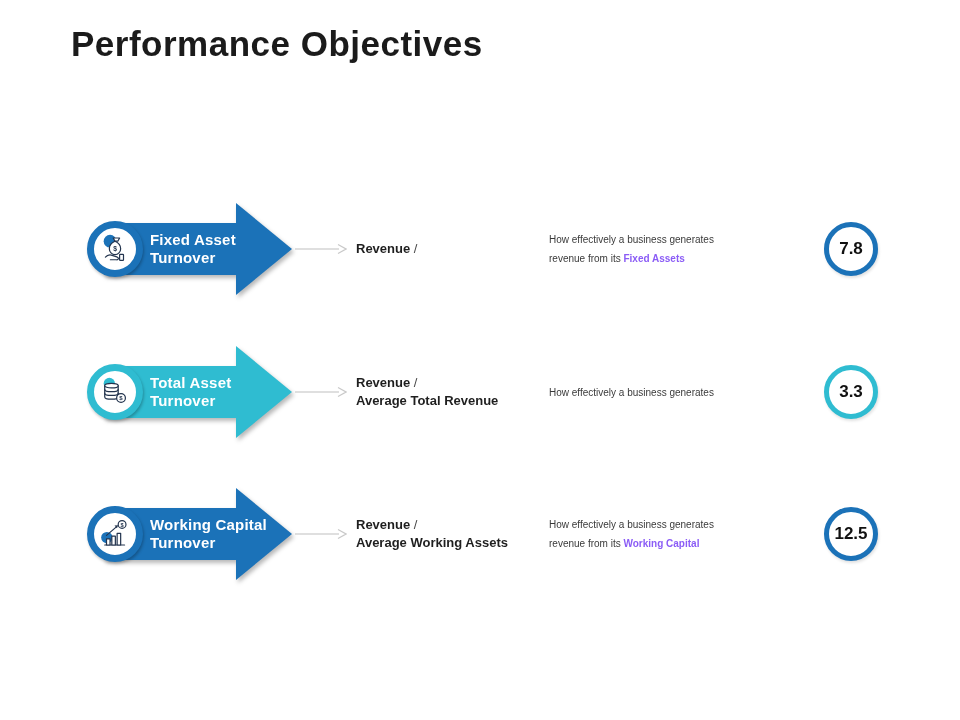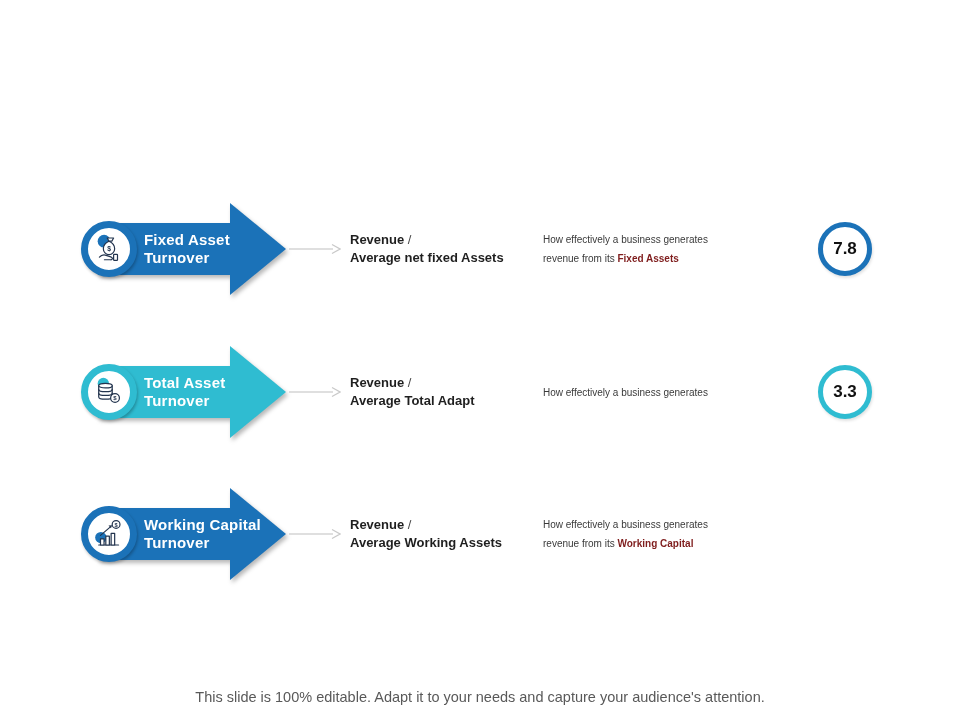--- a/index.html
+++ b/index.html
@@ -3,21 +3,21 @@
 <meta charset="utf-8">
 <style>
   html,body{margin:0;padding:0;background:#ffffff;}
   body{width:960px;height:720px;position:relative;overflow:hidden;
        font-family:"Liberation Sans",sans-serif;}
   .slide{position:absolute;inset:0;background:#fff;}
 
   .title{position:absolute;left:71px;top:24px;font-size:35px;font-weight:bold;
          color:#1b1b1b;letter-spacing:.5px;}
 
-  .row{position:absolute;left:0;width:804px;height:100px;}
+  .row{position:absolute;left:6px;width:804px;height:100px;}
   .row-1{top:199px}.row-2{top:342px}.row-3{top:484px}
 
   .arrow-wrap{position:absolute;left:98px;top:0;width:190px;height:100px;
               filter:drop-shadow(2px 3px 2px rgba(0,0,0,.28));}
   .arrow-body{position:absolute;left:0;top:24px;width:132px;height:52px;}
   .arrow-head{position:absolute;left:132px;top:4px;width:0;height:0;
               border-top:46px solid transparent;border-bottom:46px solid transparent;
               border-left:56px solid #1b72b8;}
   [data-theme="blue"] .arrow-body{background:var(--blue);}
   [data-theme="blue"] .arrow-head{border-left-color:var(--blue);}
@@ -39,36 +39,37 @@
                z-index:4;letter-spacing:.2px;}
 
   .connector{position:absolute;left:289px;top:43px;}
 
   .formula{position:absolute;left:350px;top:50%;transform:translateY(-50%);
            width:200px;font-size:13px;font-weight:bold;color:#1f1f1f;line-height:18px;}
   .f-slash{font-weight:normal;color:#4a4a4a;}
 
   .desc{position:absolute;left:543px;top:50%;transform:translateY(-50%);
         width:285px;font-size:10px;color:#3a3a3a;line-height:19px;}
-  .desc b{color:#7f1d1d;}
+  .desc b{color:#8b5cf6;}
 
   .badge{position:absolute;left:818px;top:23px;width:44px;height:44px;border-radius:50%;
          background:#fff;border:5px solid var(--blue);display:flex;align-items:center;
          justify-content:center;font-weight:bold;font-size:17px;color:#111;
          box-shadow:1px 2px 3px rgba(0,0,0,.12);}
   [data-theme="cyan"] .badge{border-color:var(--cyan);}
 
   .footer{position:absolute;left:0;right:0;bottom:15px;text-align:center;
           color:#595959;font-size:14.5px;}
 </style>
 </head>
 <body>
 
 <div class="slide">
 
+  <div class="title">Performance Objectives</div>
 
   <div class="row row-1" data-theme="blue">
     <div class="arrow-wrap">
       <div class="arrow-body"></div>
       <div class="arrow-head"></div>
     </div>
     <div class="icon-circle">
       <svg width="34" height="34" viewBox="0 0 48 48">
         <circle class="icon-accent" cx="17" cy="13" r="9"></circle>
         <path class="icon-stroke" d="M10.5 35.5 q4.5 -4.5 9.5 -2.5 l6.5 2.2 q2.8 1 2.2 2.8 q-.5 1.5 -2.7 1.2 h-8.5"></path>
@@ -81,21 +82,20 @@
     <div class="arrow-label">
       <div>Fixed Asset</div>
       <div>Turnover</div>
     </div>
     <svg class="connector" width="52" height="14">
       <line x1="0" y1="7" x2="44" y2="7" stroke="#bfbfbf" stroke-width="1"></line>
       <path d="M43 2.5 l8 4.5 -8 4.5" fill="none" stroke="#c9c9c9" stroke-width="1.2"></path>
     </svg>
     <div class="formula">
       <div><span>Revenue</span> <span class="f-slash">/</span></div>
-      <div>Average net fixed Assets</div>
     </div>
     <div class="desc">
       <div>How effectively a business generates</div>
       <div><span>revenue from its</span> <b>Fixed Assets</b></div>
     </div>
     <div class="badge">7.8</div>
   </div>
 
   <div class="row row-2" data-theme="cyan">
     <div class="arrow-wrap">
@@ -116,21 +116,21 @@
     <div class="arrow-label">
       <div>Total Asset</div>
       <div>Turnover</div>
     </div>
     <svg class="connector" width="52" height="14">
       <line x1="0" y1="7" x2="44" y2="7" stroke="#bfbfbf" stroke-width="1"></line>
       <path d="M43 2.5 l8 4.5 -8 4.5" fill="none" stroke="#c9c9c9" stroke-width="1.2"></path>
     </svg>
     <div class="formula">
       <div><span>Revenue</span> <span class="f-slash">/</span></div>
-      <div>Average Total Adapt</div>
+      <div>Average Total Revenue</div>
     </div>
     <div class="desc">
       <div>How effectively a business generates</div>
     </div>
     <div class="badge">3.3</div>
   </div>
 
   <div class="row row-3" data-theme="blue">
     <div class="arrow-wrap">
       <div class="arrow-body"></div>
@@ -158,16 +158,16 @@
       <path d="M43 2.5 l8 4.5 -8 4.5" fill="none" stroke="#c9c9c9" stroke-width="1.2"></path>
     </svg>
     <div class="formula">
       <div><span>Revenue</span> <span class="f-slash">/</span></div>
       <div>Average Working Assets</div>
     </div>
     <div class="desc">
       <div>How effectively a business generates</div>
       <div><span>revenue from its</span> <b>Working Capital</b></div>
     </div>
+    <div class="badge">12.5</div>
   </div>
 
-  <div class="footer">This slide is 100% editable. Adapt it to your needs and capture your audience's attention.</div>
 </div>
 
 </body></html>

